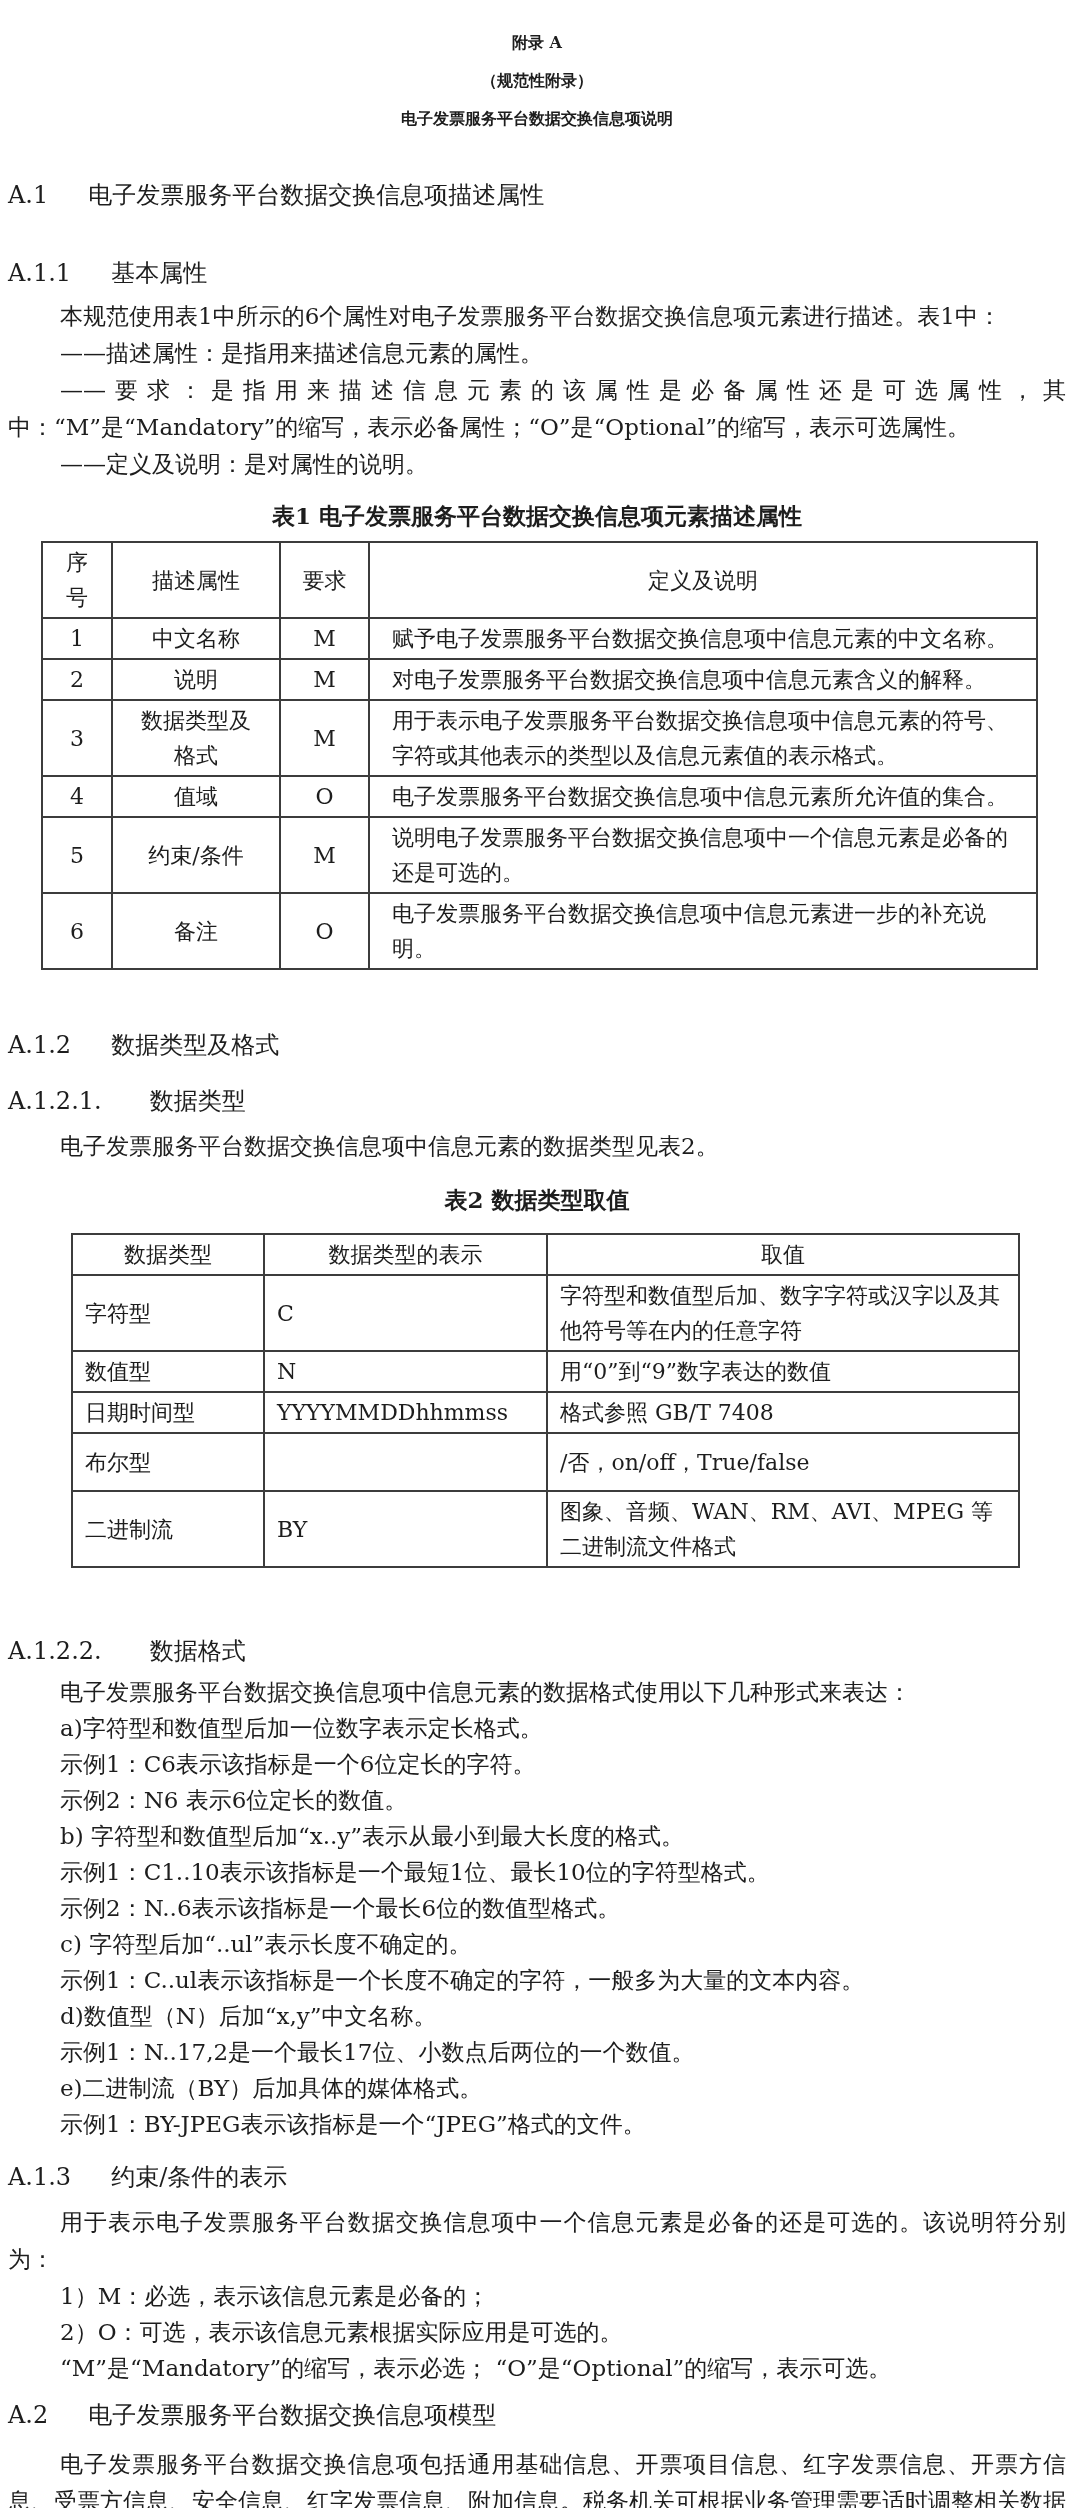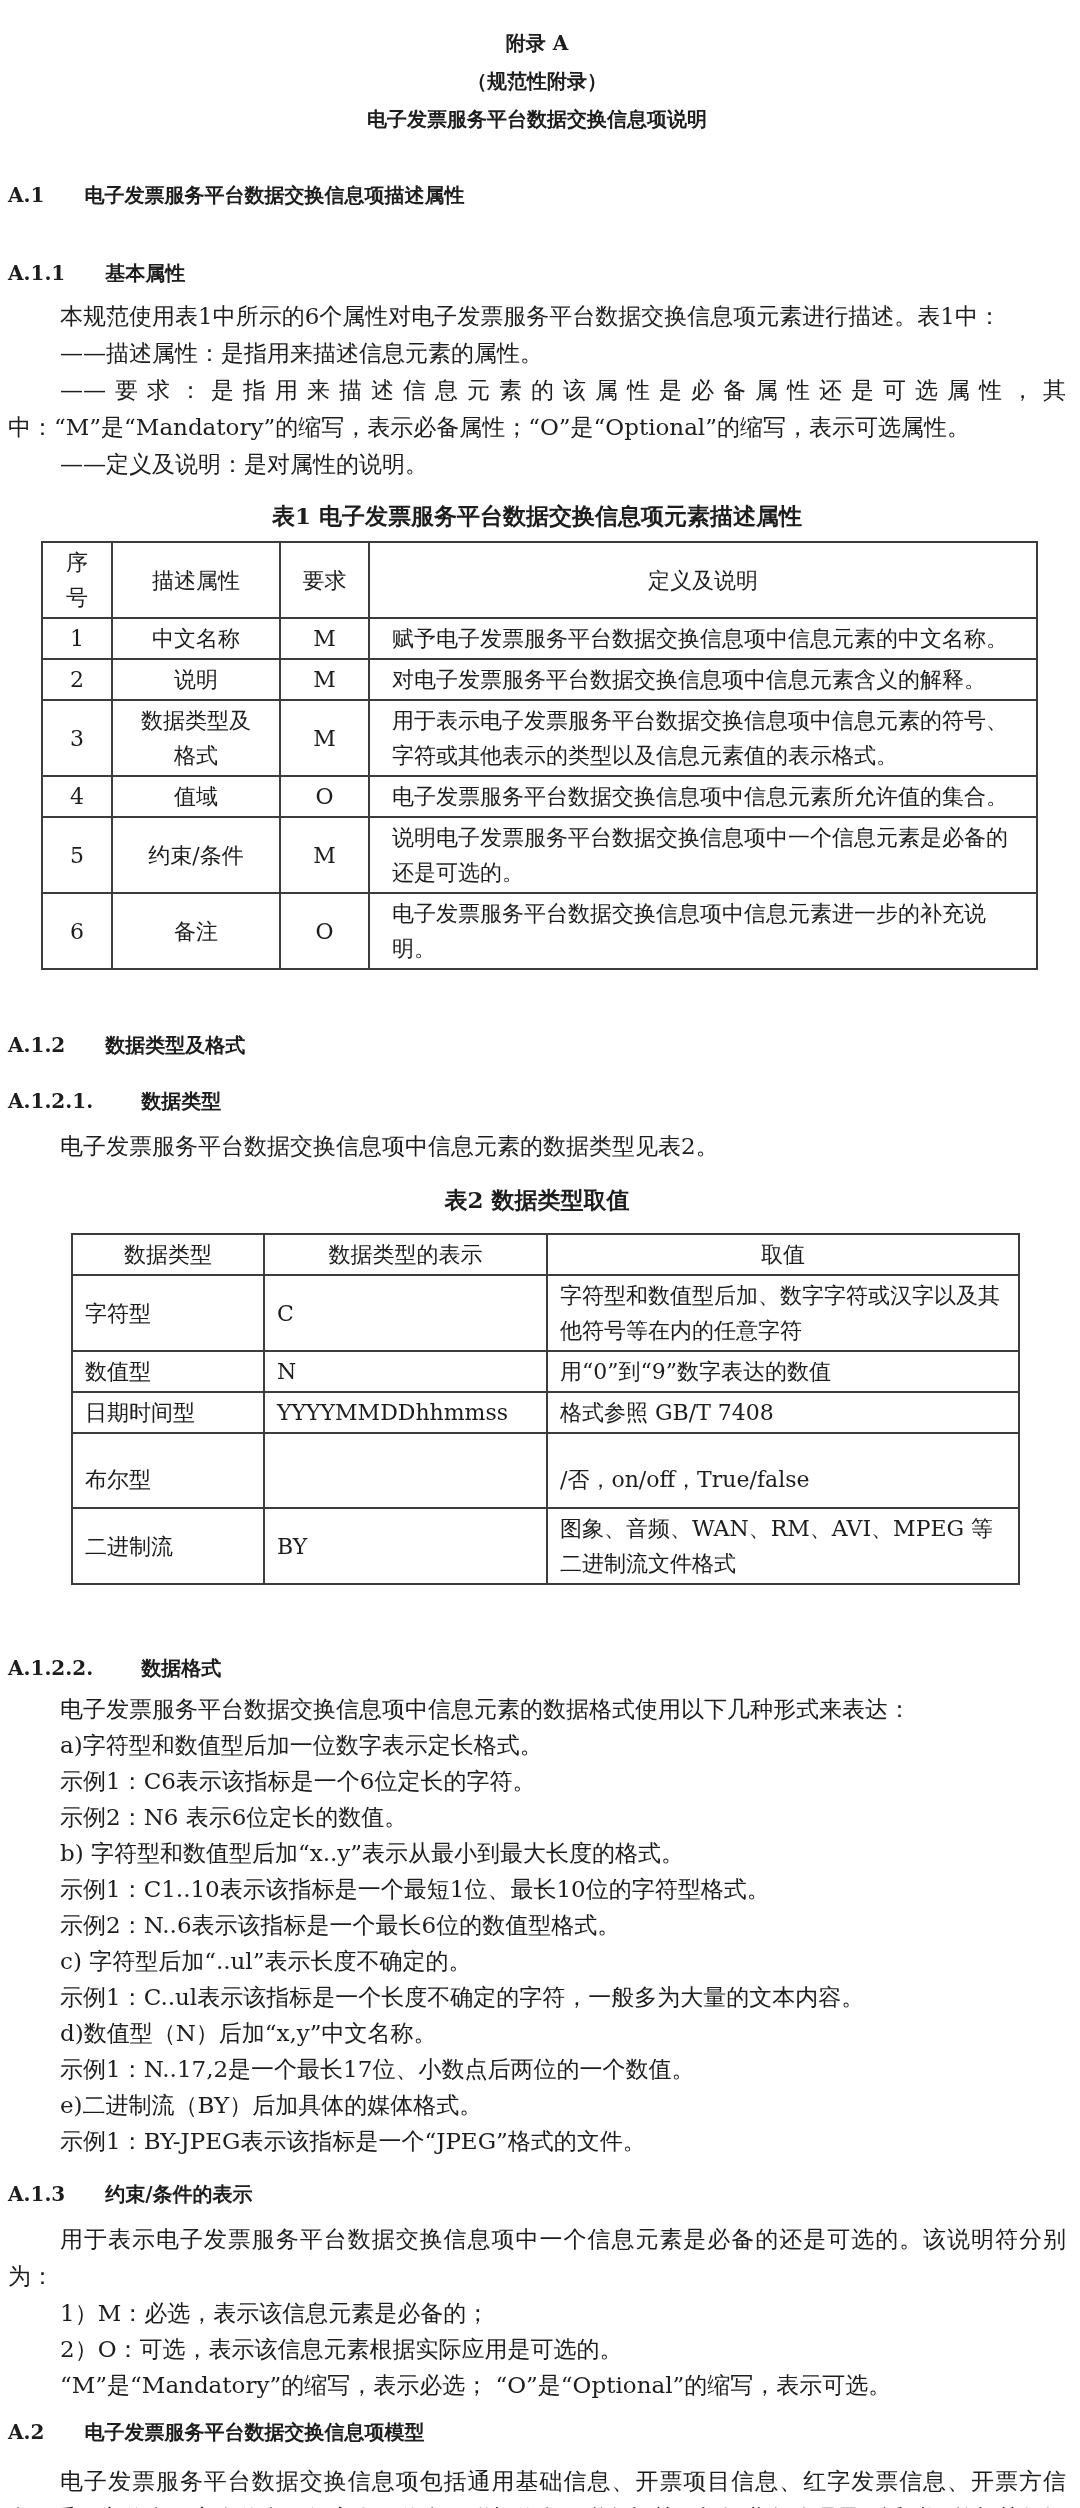--- a/index.html
+++ b/index.html
@@ -4,23 +4,23 @@
 <style>
   html,body{margin:0;padding:0;}
   body{
     width:1080px;height:2508px;
     background:#ffffff;color:#1d1d1d;
     font-family:"DejaVu Serif","Liberation Serif",serif;
     overflow:hidden;
   }
   .doc{padding:24px 14px 0 8px;}
 
-  .title-line{text-align:center;font-weight:bold;font-size:20px;line-height:38px;}
-
-  .h{font-weight:bold;font-size:20px;line-height:30px;white-space:nowrap;}
+  .title-line{text-align:center;font-weight:bold;font-size:16px;line-height:38px;}
+
+  .h{font-weight:normal;font-size:24px;line-height:30px;white-space:nowrap;}
   .h .num{display:inline-block;margin-right:40px;}
   .h .num.wide{margin-right:48px;}
 
   .para{font-size:23px;line-height:37px;text-indent:52px;text-align:justify;}
   .line{font-size:23px;line-height:36px;padding-left:52px;}
 
   .caption{text-align:center;font-weight:bold;font-size:23px;line-height:30px;}
 
   table{border-collapse:collapse;table-layout:fixed;}
   td,th{
@@ -146,21 +146,21 @@
     <tr style="height:35px">
       <td>数值型</td>
       <td>N</td>
       <td>用“0”到“9”数字表达的数值</td>
     </tr>
     <tr style="height:37px">
       <td>日期时间型</td>
       <td>YYYYMMDDhhmmss</td>
       <td>格式参照 GB/T 7408</td>
     </tr>
-    <tr style="height:75px">
+    <tr style="height:58px">
       <td class="vb">布尔型</td>
       <td class="vb"></td>
       <td class="vb">/否，on/off，True/false</td>
     </tr>
     <tr style="height:71px">
       <td>二进制流</td>
       <td>BY</td>
       <td>图象、音频、WAN、RM、AVI、MPEG 等二进制流文件格式</td>
     </tr>
   </tbody>

